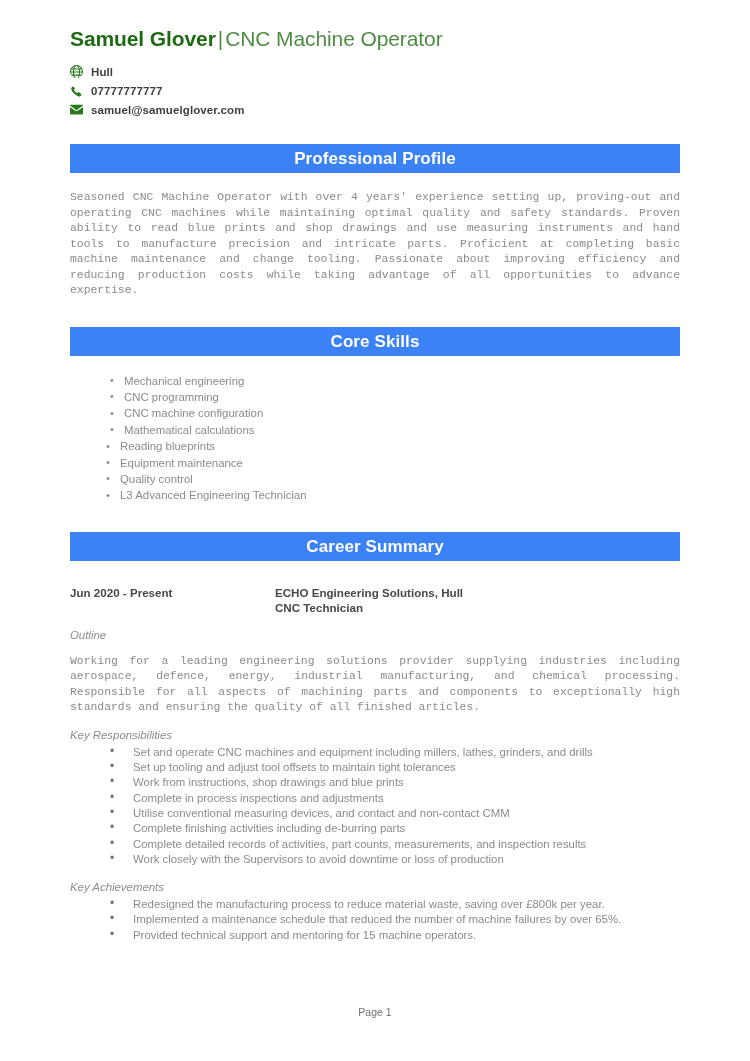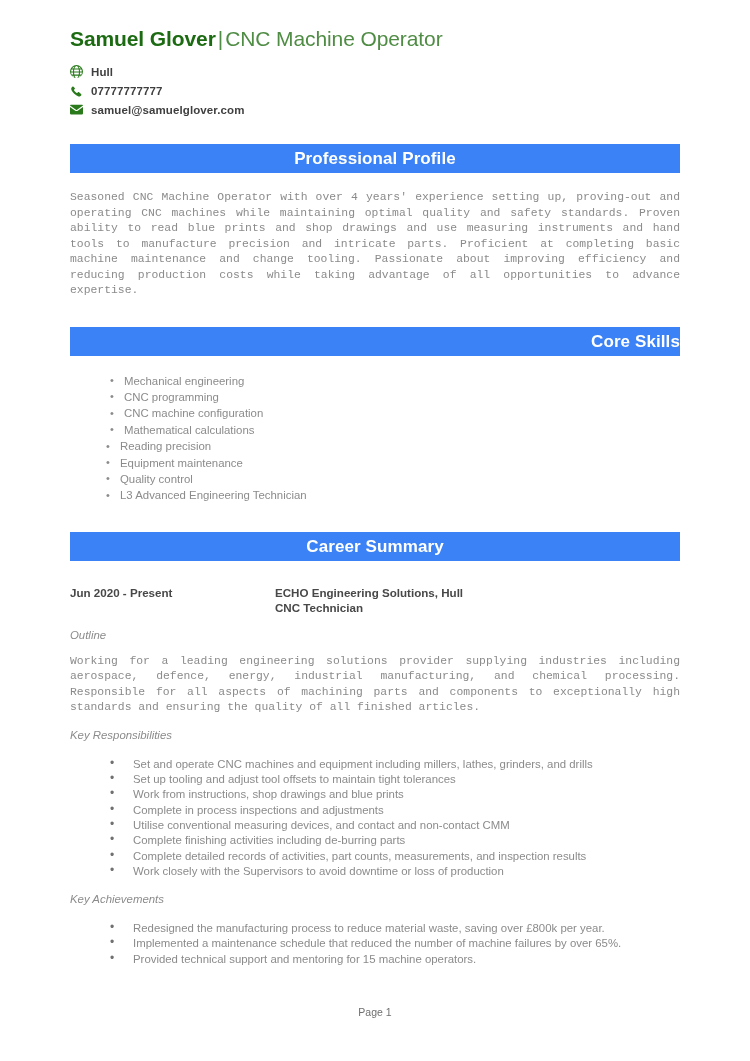--- a/index.html
+++ b/index.html
@@ -84,21 +84,21 @@
     background: #3b82f6;
     color: #ffffff;
     text-align: center;
     font-size: 17px;
     font-weight: bold;
     line-height: 29px;
     height: 29px;
     letter-spacing: 0.1px;
   }
   .sect-profile  { margin-top: 0; }
-  .sect-skills   { margin-top: 28px; text-align: right; }
+  .sect-skills   { margin-top: 28px; }
   .sect-career   { margin-top: 28px; }
 
   
   .para {
     font-size: 11.4px;
     line-height: 15.5px;
     color: #8b8b8b;
     text-align: justify;
     margin: 0;
     font-family: Liberation Mono, monospace;
@@ -165,21 +165,21 @@
   .sub-label {
     font-size: 11.4px;
     font-style: italic;
     color: #8b8b8b;
     line-height: 15px;
     margin-top: 12px;
   }
   .outline-para { margin-top: 11px; }
 
   .task-ul {
-    margin: 14px 0 0 0;
+    margin: 2px 0 0 0;
     padding: 0;
     list-style: none;
   }
   .task-li {
     position: relative;
     font-size: 11.4px;
     line-height: 15.3px;
     color: #8b8b8b;
     padding-left: 63px;
     margin-top: 0px;
@@ -251,21 +251,21 @@
       <div class="skills-col left">
         <ul class="skills-ul">
           <li class="skill-li">Mechanical engineering</li>
           <li class="skill-li">CNC programming</li>
           <li class="skill-li">CNC machine configuration</li>
           <li class="skill-li">Mathematical calculations</li>
         </ul>
       </div>
       <div class="skills-col right">
         <ul class="skills-ul">
-          <li class="skill-li">Reading precision</li>
+          <li class="skill-li">Reading blueprints</li>
           <li class="skill-li">Equipment maintenance</li>
           <li class="skill-li">Quality control</li>
           <li class="skill-li">L3 Advanced Engineering Technician</li>
         </ul>
       </div>
     </div>
 
     <div class="banner sect-career">Career Summary</div>
 
     <div class="job-head">

